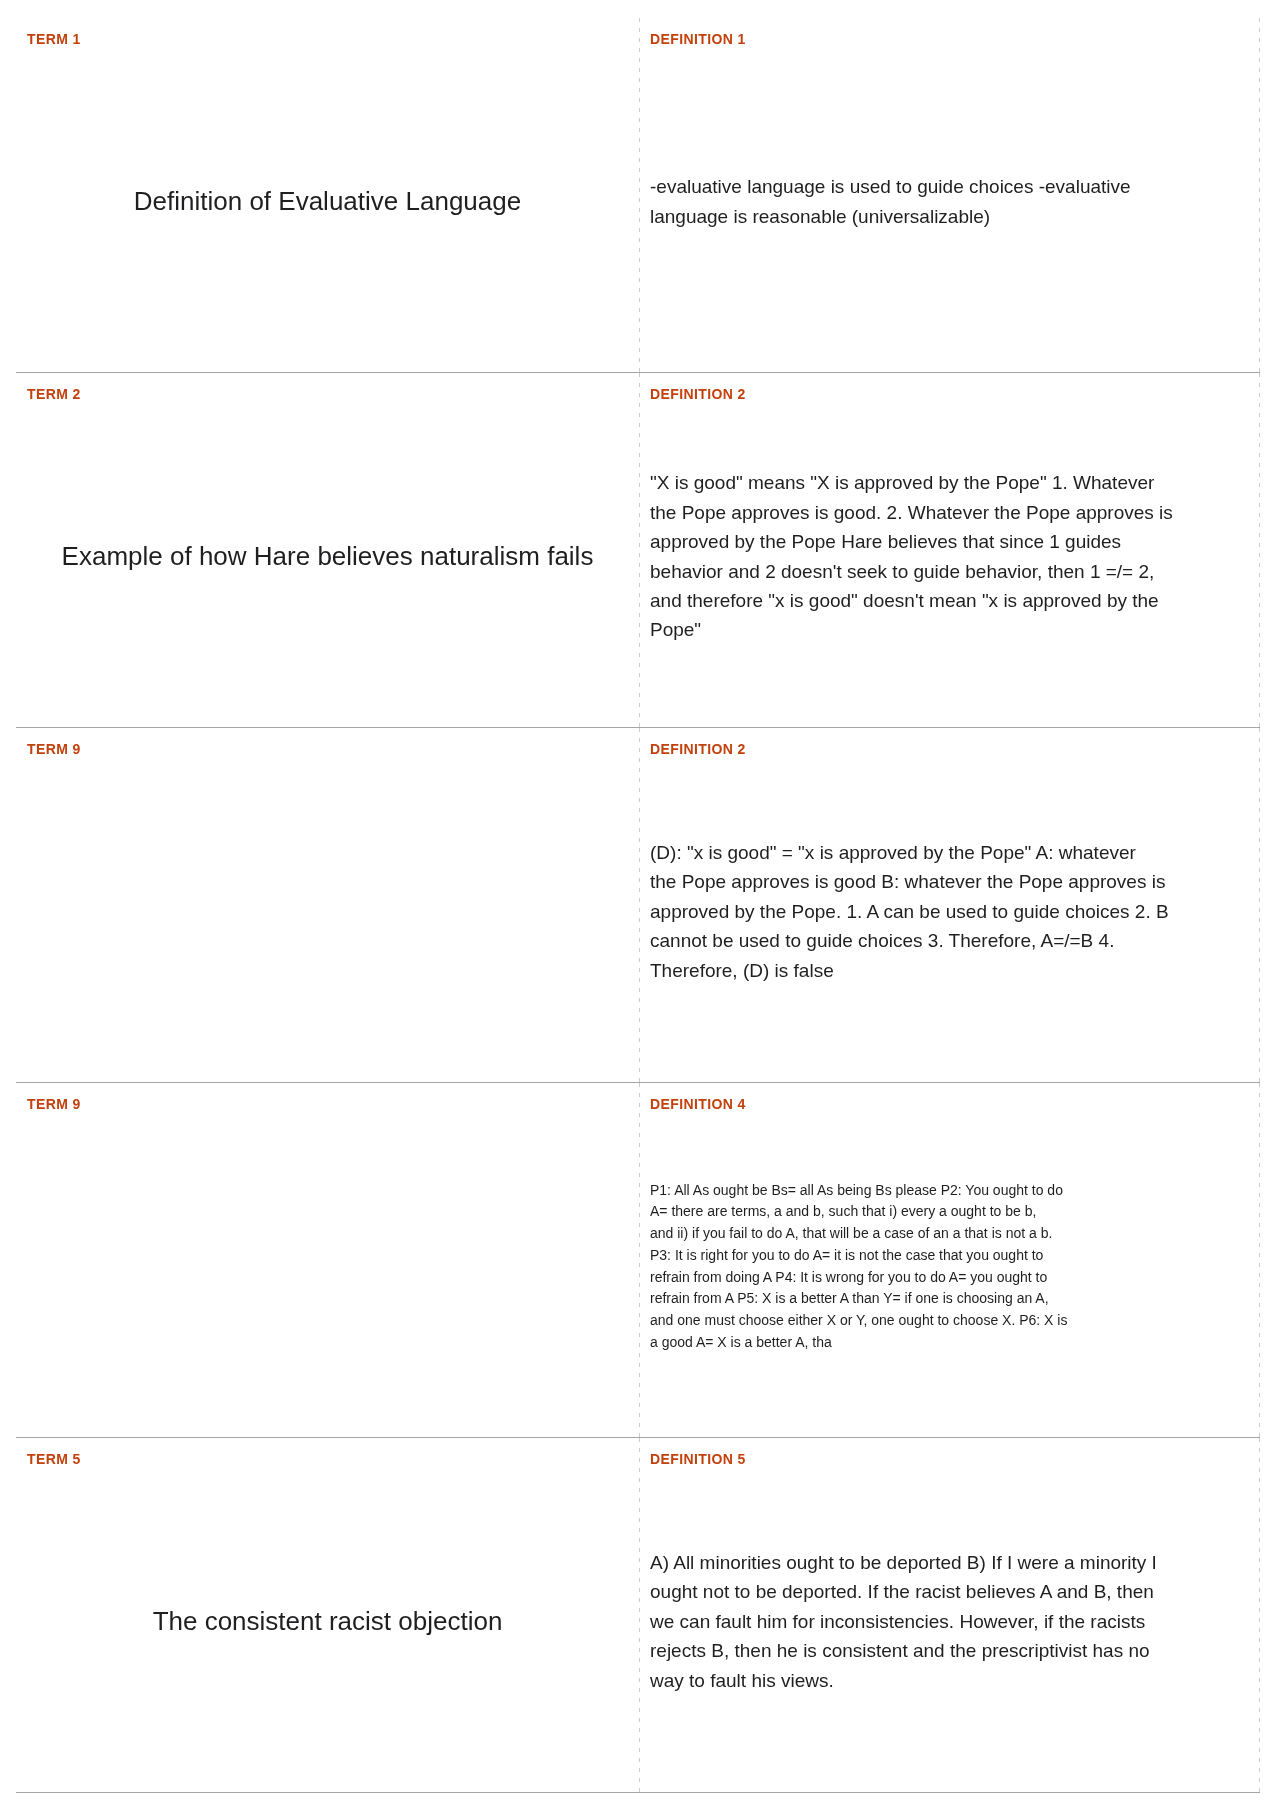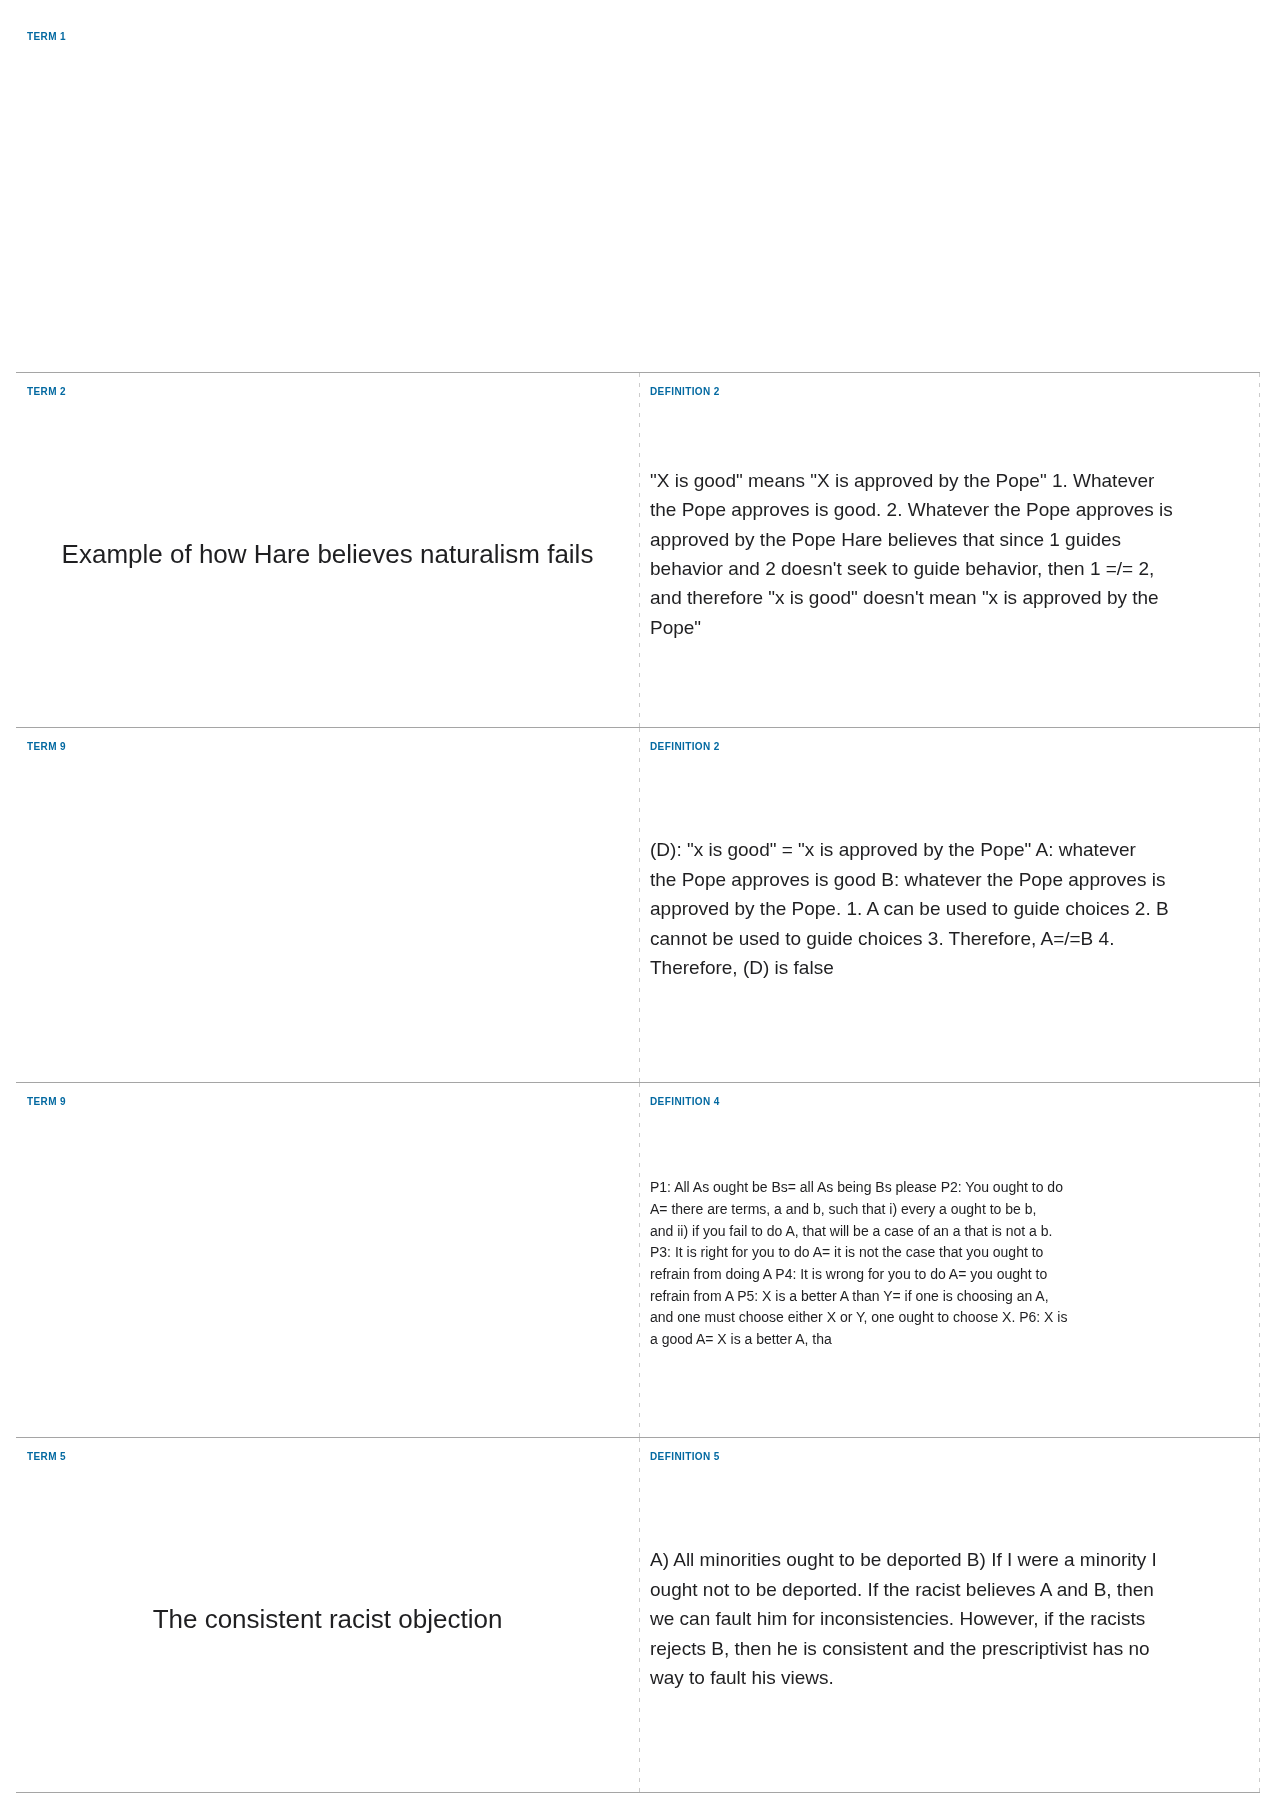--- a/index.html
+++ b/index.html
@@ -39,24 +39,24 @@
     content: "";
     position: absolute;
     top: 0; bottom: 0;
     width: 1px;
     background: repeating-linear-gradient(to bottom, #cccccc 0 4px, transparent 4px 10px);
   }
   .def-cell::before { left: 0; }
   .def-cell::after  { right: 0; }
   .label {
     flex: none;
-    font-size: 10px;
+    font-size: 14px;
     font-weight: bold;
     letter-spacing: 0.4px;
-    color: #0369a1;
+    color: #c2410c;
   }
   .body {
     flex: 1;
     display: flex;
     align-items: center;
     text-align: left;
   }
   .term-body { justify-content: center; }
   .text { white-space: pre-line; }
   .term-text {
@@ -73,20 +73,30 @@
   }
   .def-text.small { font-size: 14px; }
 </style>
 </head>
 <body>
 
 <div id="cards">
   <section class="card">
     <div class="cell term-cell">
       <div class="label">TERM 1</div>
+      <div class="body term-body">
+        <span class="text term-text">Definition of Evaluative Language</span>
+      </div>
+    </div>
+    <div class="cell def-cell">
+      <div class="label">DEFINITION 1</div>
+      <div class="body">
+        <span class="text def-text">-evaluative language is used to guide choices -evaluative
+language is reasonable (universalizable)</span>
+      </div>
     </div>
   </section>
 
   <section class="card">
     <div class="cell term-cell">
       <div class="label">TERM 2</div>
       <div class="body term-body">
         <span class="text term-text">Example of how Hare believes naturalism fails</span>
       </div>
     </div>

